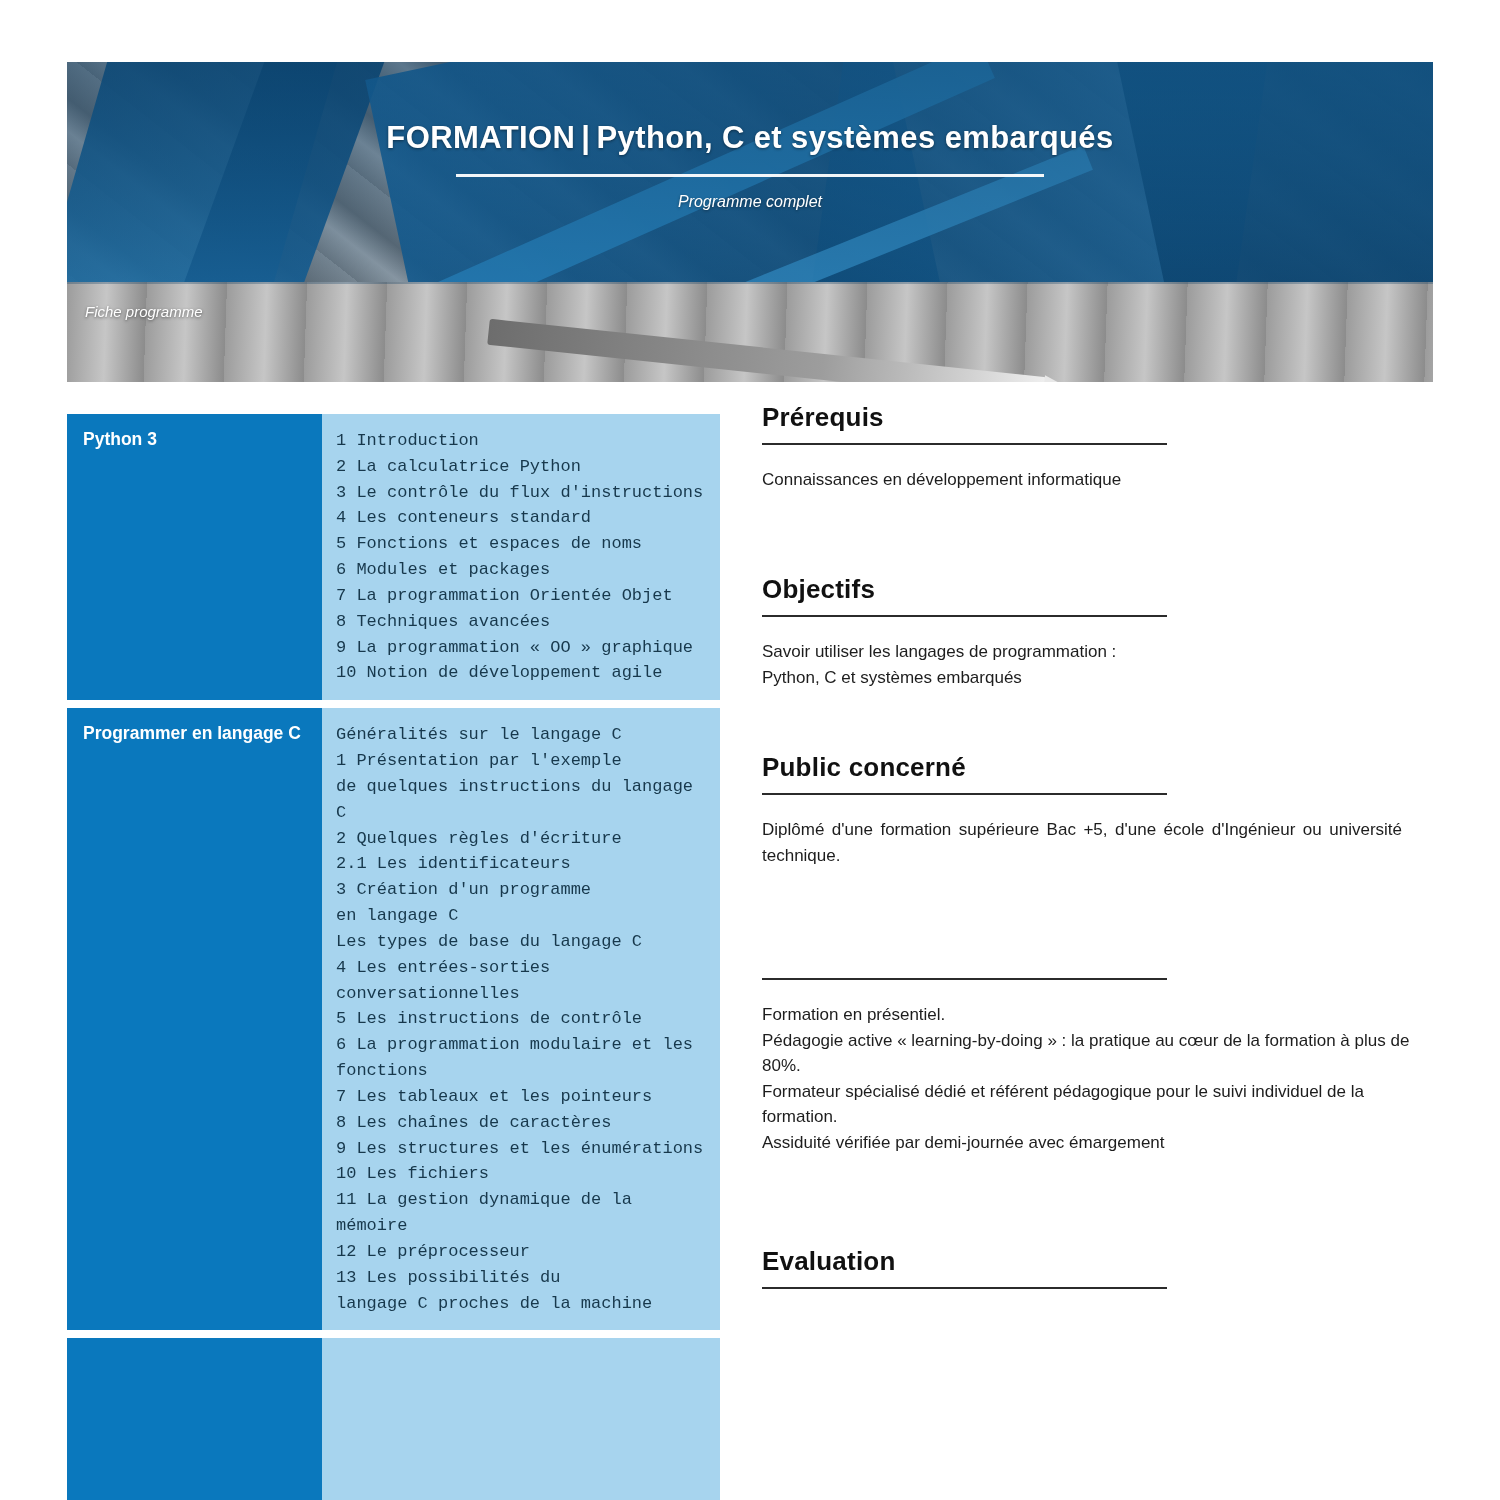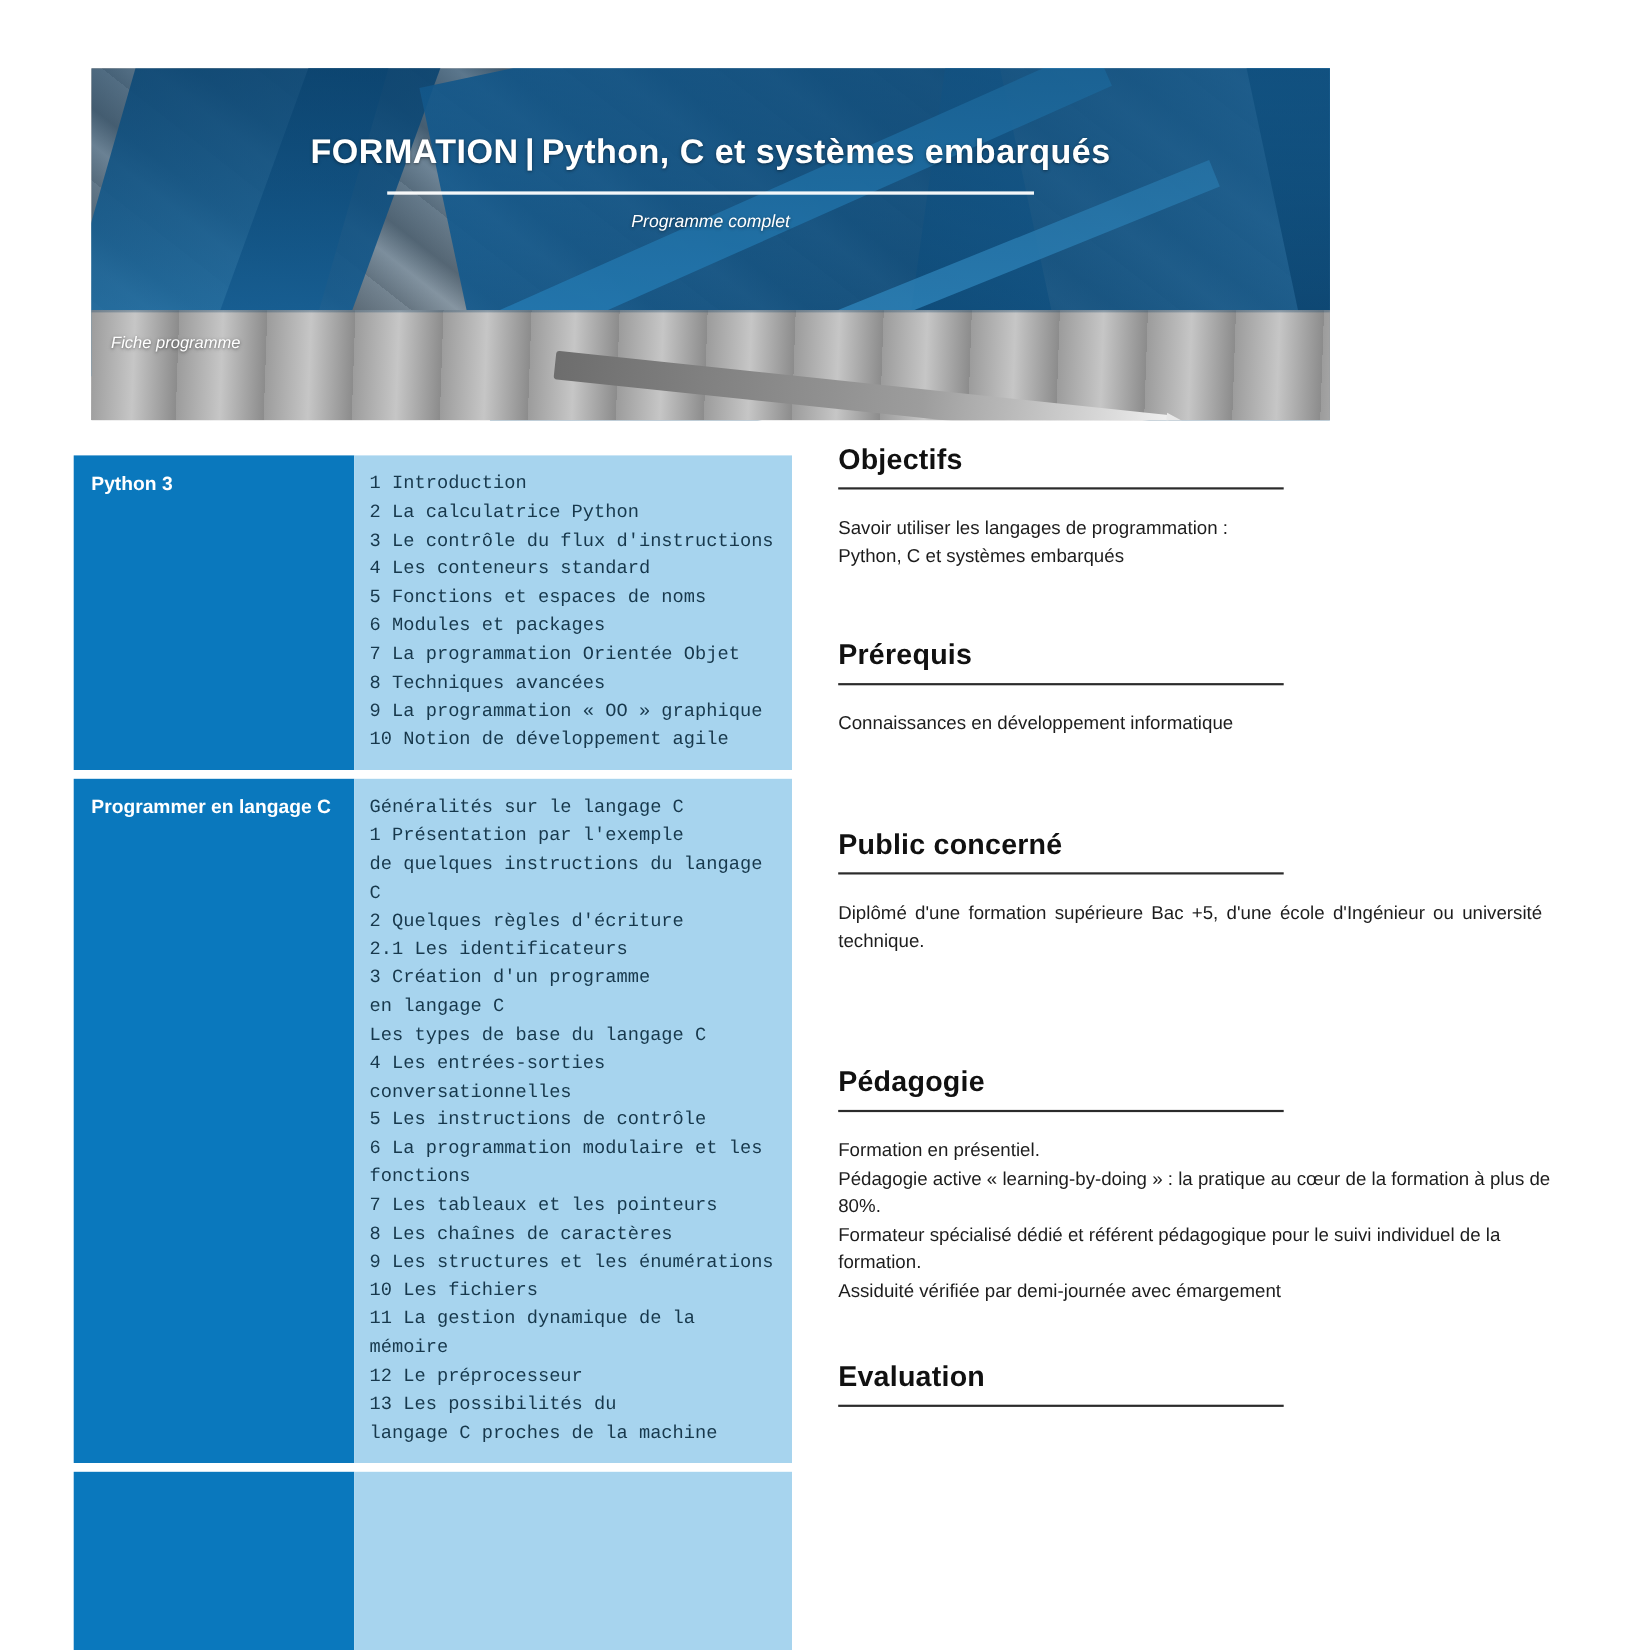--- a/index.html
+++ b/index.html
@@ -14,24 +14,23 @@
     color: #1a1a1a;
     position: relative;
     overflow: hidden;
   }
 
   
   .banner {
     position: absolute;
     left: 67px;
     top: 62px;
-    width: 1126px;
+    width: 1366px;
     height: 320px;
     overflow: hidden;
-    margin-left: 16px;
   }
   .banner-photo {
     position: absolute;
     inset: 0;
     background:
       linear-gradient(115deg, rgba(20,80,130,0.0) 0%, rgba(20,80,130,0.0) 100%),
       repeating-linear-gradient(38deg, #8f8f8f 0px, #bdbdbd 26px, #7d7d7d 52px, #a6a6a6 86px),
       #9a9a9a;
   }
   
@@ -265,41 +264,40 @@
     <div class="prog-head"></div>
     <div class="prog-body">
       <div></div>
     </div>
   </div>
 
 </div>
 
 <div class="right">
 
+  <div class="sect" style="min-height:172px;">
+    <div class="sect-title">Prérequis</div>
+    <div class="sect-rule"></div>
+    <div class="sect-body">Connaissances en développement informatique</div>
+  </div>
+
   <div class="sect" style="min-height:178px;">
     <div class="sect-title">Objectifs</div>
     <div class="sect-rule"></div>
     <div class="sect-body">Savoir utiliser les langages de programmation :
 Python, C et systèmes embarqués</div>
   </div>
 
-  <div class="sect" style="min-height:172px;">
-    <div class="sect-title">Prérequis</div>
-    <div class="sect-rule"></div>
-    <div class="sect-body">Connaissances en développement informatique</div>
-  </div>
-
   <div class="sect" style="min-height:216px;">
     <div class="sect-title">Public concerné</div>
     <div class="sect-rule"></div>
     <div class="sect-body justify" style="width:640px;">Diplômé d'une formation supérieure Bac +5, d'une école d'Ingénieur ou université technique.</div>
   </div>
 
   <div class="sect" style="min-height:268px;">
-    <div class="sect-title">Pédagogie</div>
     <div class="sect-rule"></div>
     <div class="sect-body" style="width:650px;">Formation en présentiel.
 Pédagogie active « learning-by-doing » : la pratique au cœur de la formation à plus de 80%.
 Formateur spécialisé dédié et référent pédagogique pour le suivi individuel de la formation.
 Assiduité vérifiée par demi-journée avec émargement</div>
   </div>
 
   <div class="sect">
     <div class="sect-title">Evaluation</div>
     <div class="sect-rule"></div>

